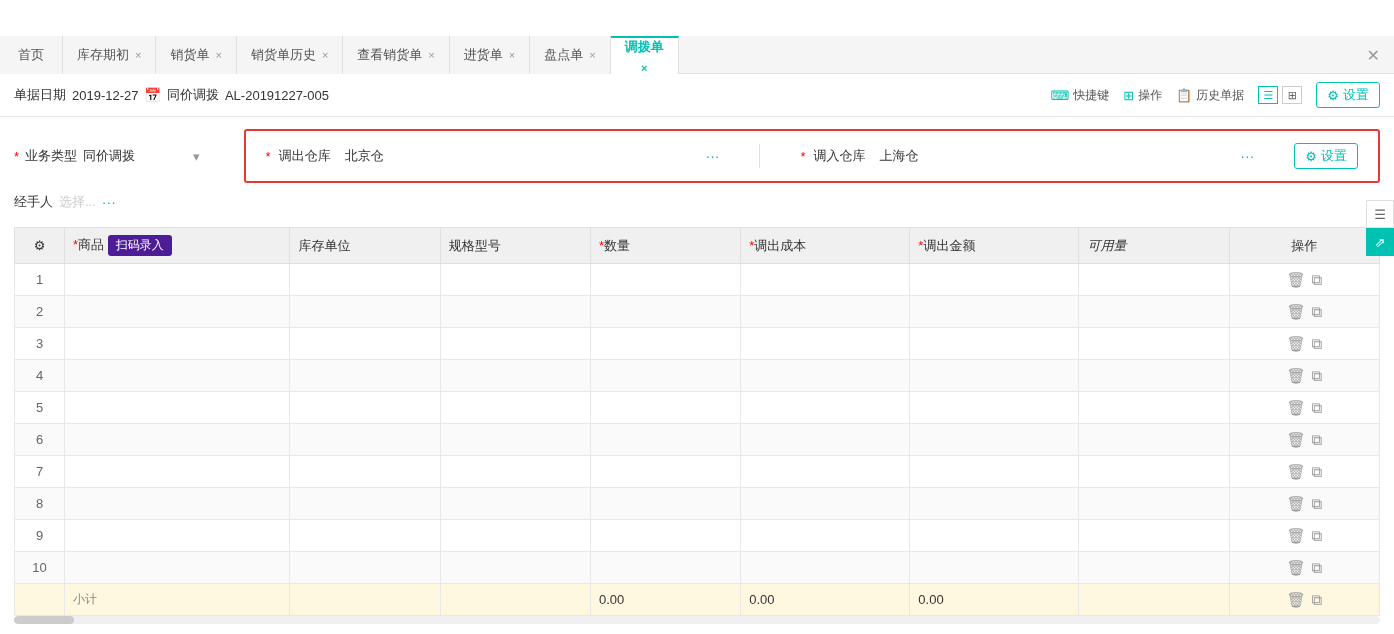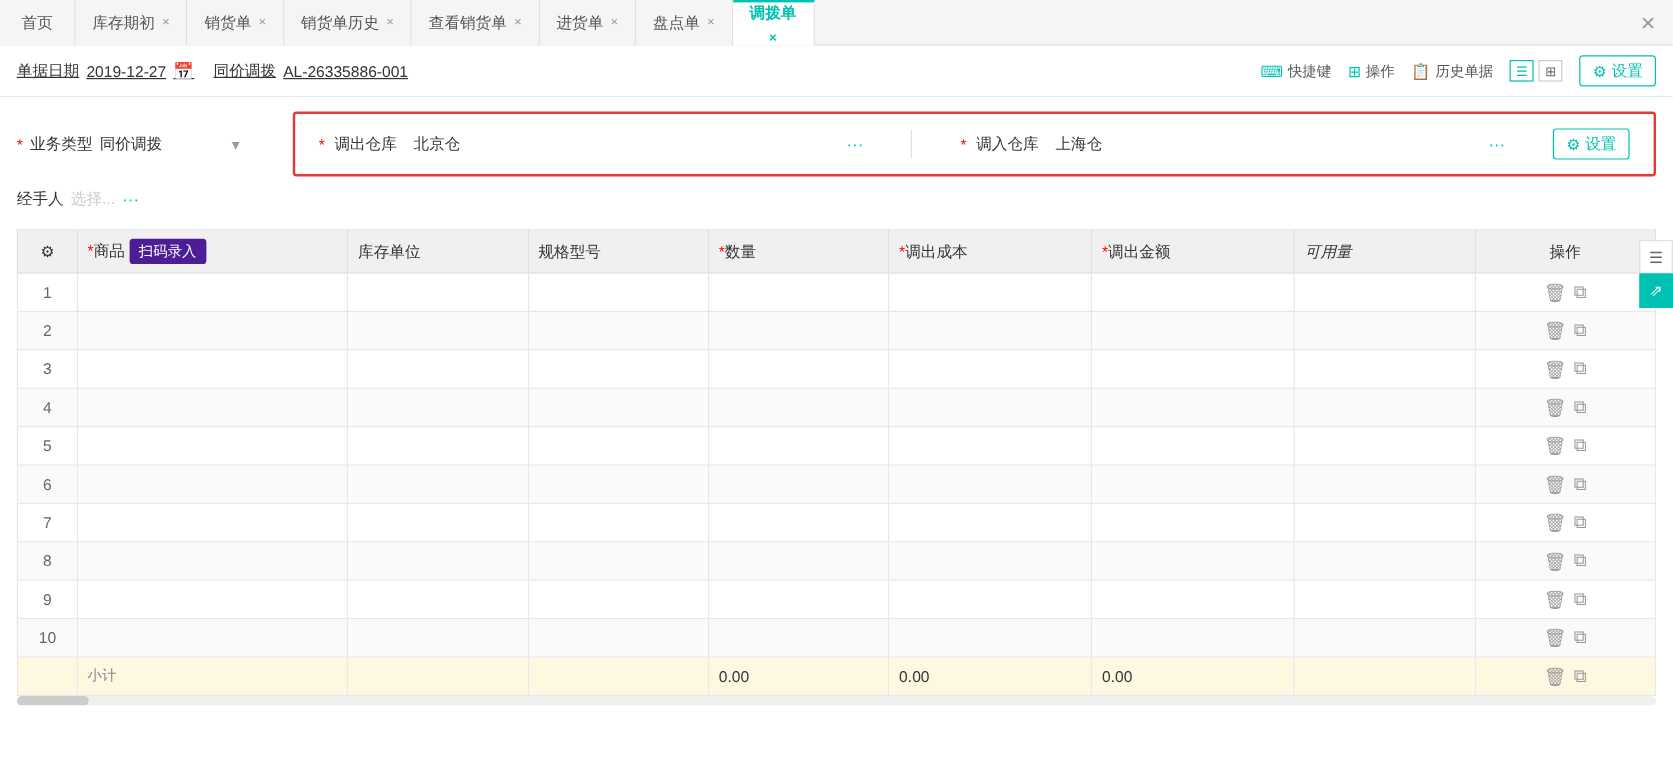--- a/index.html
+++ b/index.html
@@ -6,20 +6,21 @@
     body { font-family: 'Microsoft YaHei', Arial, sans-serif; font-size: 13px; color: #333; background: #fff; width: 1394px; overflow-x: hidden; }
 
     
     .tab-bar {
       display: flex;
       align-items: center;
       border-bottom: 1px solid #e0e0e0;
       background: #f5f5f5;
       height: 38px;
       padding-left: 0;
+      margin-top: 36px;
     }
     .tab-item {
       display: flex;
       align-items: center;
       padding: 0 14px;
       height: 38px;
       border-right: 1px solid #e0e0e0;
       cursor: pointer;
       font-size: 13px;
       color: #555;
@@ -51,23 +52,22 @@
       display: flex;
       align-items: center;
       padding: 8px 14px;
       border-bottom: 1px solid #e8e8e8;
       background: #fff;
       gap: 20px;
     }
     .header-left {
       display: flex;
       align-items: flex-start;
-      gap: 16px;
+      gap: 5px;
       flex: 1;
-      text-decoration: underline;
     }
     .header-field {
       display: flex;
       align-items: center;
       gap: 6px;
       font-size: 13px;
     }
     .date-icon {
       color: #00c2b2;
       cursor: pointer;
@@ -356,21 +356,21 @@
 
 <div class="header-toolbar">
   <div class="header-left">
     <div class="header-field">
       <span>单据日期</span>
       <span>2019-12-27</span>
       <span class="date-icon">📅</span>
     </div>
     <div class="header-field">
       <span>同价调拨</span>
-      <span>AL-26335886-001</span>
+      <span>AL-20191227-005</span>
     </div>
   </div>
   <div class="header-right">
     <div class="header-right-item">
       <span class="icon">⌨</span>
       <span>快捷键</span>
     </div>
     <div class="header-right-item">
       <span class="icon">⊞</span>
       <span>操作</span>

